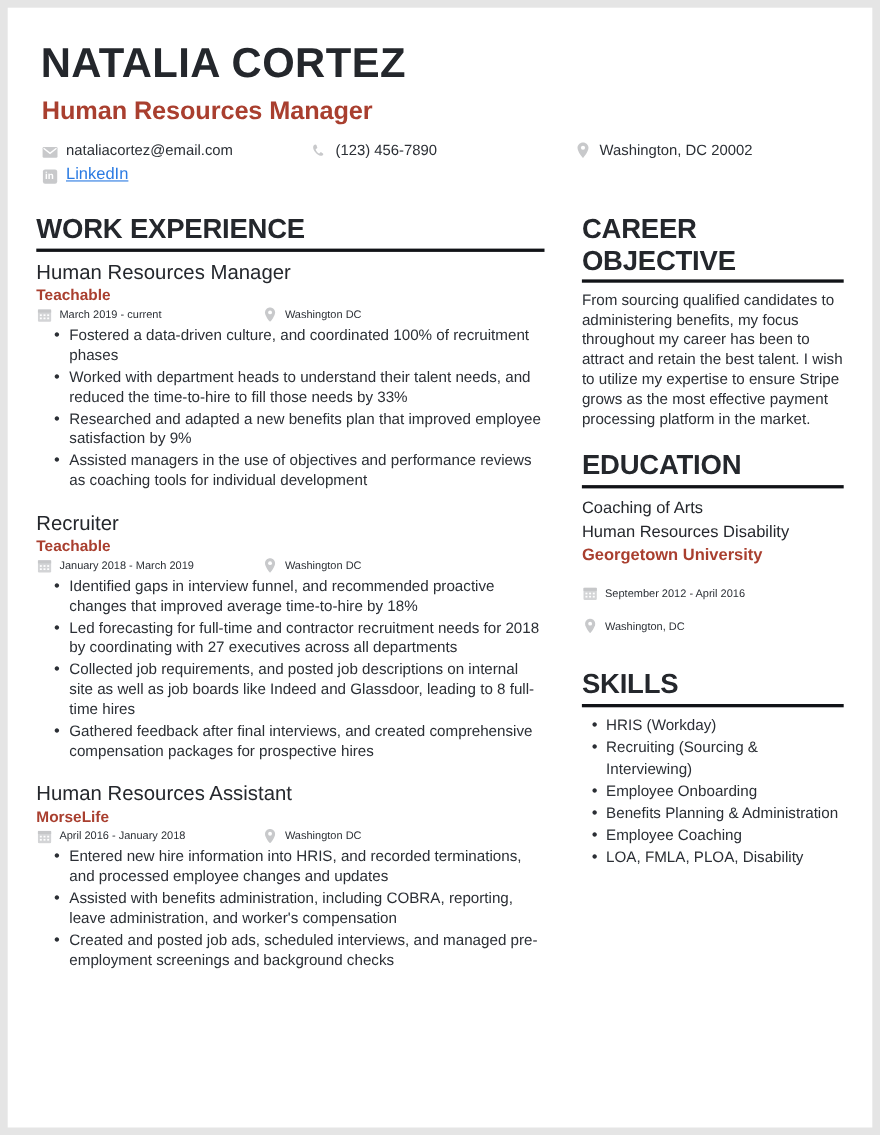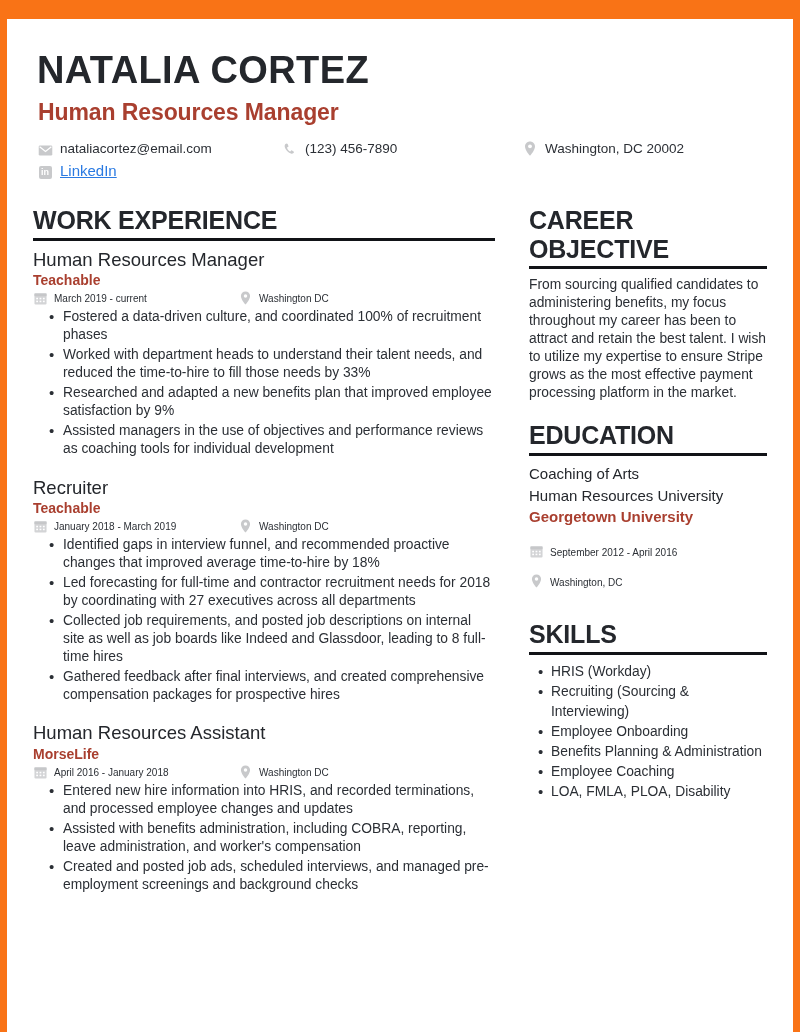--- a/index.html
+++ b/index.html
@@ -10,22 +10,22 @@
   }
   body {
     font-family: "Liberation Sans", sans-serif;
     -webkit-font-smoothing: antialiased;
   }
   .page {
     position: relative;
     width: 800px;
     height: 1032px;
     box-sizing: border-box;
-    background: #f97316;
-    padding: 19px 7px 7px 7px;
+    background: #e5e5e5;
+    padding: 7px 7px 7px 7px;
     overflow: hidden;
   }
   .sheet {
     position: relative;
     width: 786px;
     height: 1018px;
     background: #ffffff;
     box-sizing: border-box;
     padding: 24px 26px 0 26px;
     overflow: hidden;
@@ -404,21 +404,21 @@
         <div class="sec-block">
           <div class="sec-head">CAREER OBJECTIVE</div>
           <div class="sec-rule"></div>
           <p class="obj-text">From sourcing qualified candidates to administering benefits, my focus throughout my career has been to attract and retain the best talent. I wish to utilize my expertise to ensure Stripe grows as the most effective payment processing platform in the market.</p>
         </div>
 
         <div class="sec-block">
           <div class="sec-head">EDUCATION</div>
           <div class="sec-rule"></div>
           <div class="edu-line">Coaching of Arts</div>
-          <div class="edu-line">Human Resources University</div>
+          <div class="edu-line">Human Resources Disability</div>
           <div class="edu-school">Georgetown University</div>
           <div class="edu-meta">
             <span class="meta-ico">
               <svg width="13" height="13" viewBox="0 0 14 14">
                 <rect x="0.5" y="1.5" width="13" height="12" rx="1.2" fill="#d3d4d6"></rect>
                 <rect x="0.5" y="1.5" width="13" height="3" fill="#c6c7c9"></rect>
                 <rect x="2.4" y="6.2" width="1.9" height="1.7" fill="#ffffff"></rect>
                 <rect x="6.0" y="6.2" width="1.9" height="1.7" fill="#ffffff"></rect>
                 <rect x="9.6" y="6.2" width="1.9" height="1.7" fill="#ffffff"></rect>
                 <rect x="2.4" y="9.3" width="1.9" height="1.7" fill="#ffffff"></rect>

